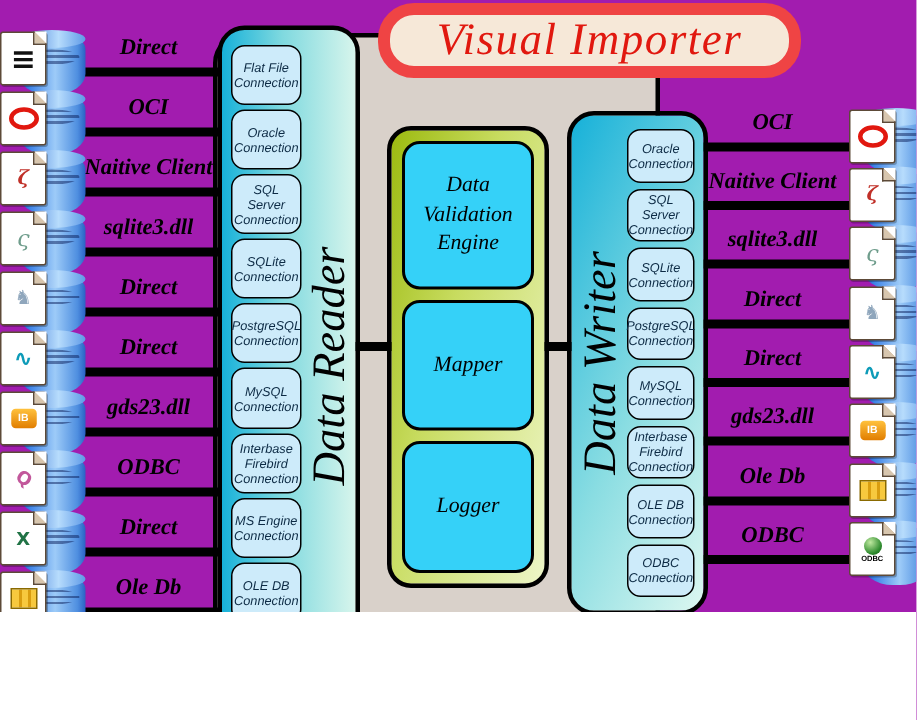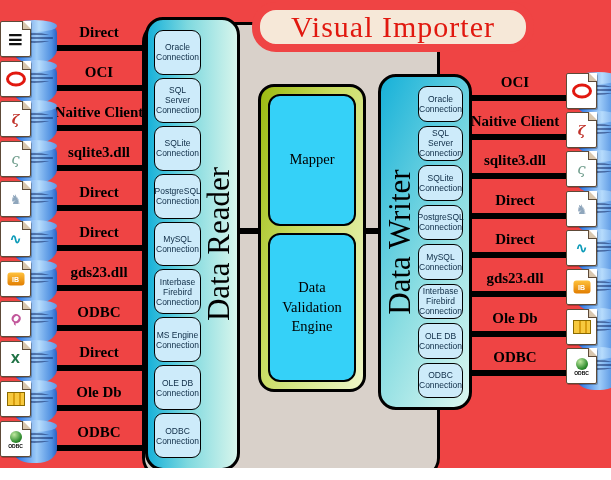--- a/index.html
+++ b/index.html
@@ -1,17 +1,17 @@
 <!DOCTYPE html>
 <html><head>
 <meta charset="utf-8">
 <style>
   html,body { margin:0; padding:0; background:#fff; }
-  #canvas { position:relative; width:611px; height:468px; background:#ef4444;
-            font-family:"Liberation Serif", serif; overflow:hidden; }
+  #canvas { position:relative; width:611px; height:408px; background:#a21caf;
+            font-family:"Liberation Serif", serif; overflow:hidden;font-style:italic; }
 
   
   .grayback { position:absolute; left:142px; top:22px; width:292px; height:450px;
               background:#d9d1ca; border:3px solid #000; border-radius:20px; z-index:0; }
 
   
   .pill { position:absolute; left:252px; top:2px; width:266px; height:34px;
           background:#f6e8d8; border:8px solid #ef4444; border-radius:24px;
           display:flex; align-items:center; justify-content:center; z-index:6; }
   .pill span { color:#e1180f; font-size:30px; letter-spacing:1px; }
@@ -272,36 +272,38 @@
   <div class="db-icon right" style="left:566px;top:348px" data-icon="odbc-icon">
       <div class="cyl"></div>
       <div class="doc">
         <i class="fold"></i>
         <span class="glyph"></span>
       </div>
     </div>
 
   <div id="reader" class="bigbox">
     <div class="conn-col">
+      <div class="conn">Flat File Connection</div>
       <div class="conn">Oracle Connection</div>
       <div class="conn">SQL Server Connection</div>
       <div class="conn">SQLite Connection</div>
       <div class="conn">PostgreSQL Connection</div>
       <div class="conn">MySQL Connection</div>
       <div class="conn">Interbase Firebird Connection</div>
       <div class="conn">MS Engine Connection</div>
       <div class="conn">OLE DB Connection</div>
       <div class="conn">ODBC Connection</div>
     </div>
     <div class="vtitle">Data Reader</div>
   </div>
 
   <div id="engines">
+    <div class="engine">Data Validation Engine</div>
     <div class="engine short">Mapper</div>
-    <div class="engine">Data Validation Engine</div>
+    <div class="engine short">Logger</div>
   </div>
 
   <div id="writer" class="bigbox">
     <div class="vtitle">Data Writer</div>
     <div class="conn-col">
       <div class="conn">Oracle Connection</div>
       <div class="conn">SQL Server Connection</div>
       <div class="conn">SQLite Connection</div>
       <div class="conn">PostgreSQL Connection</div>
       <div class="conn">MySQL Connection</div>

